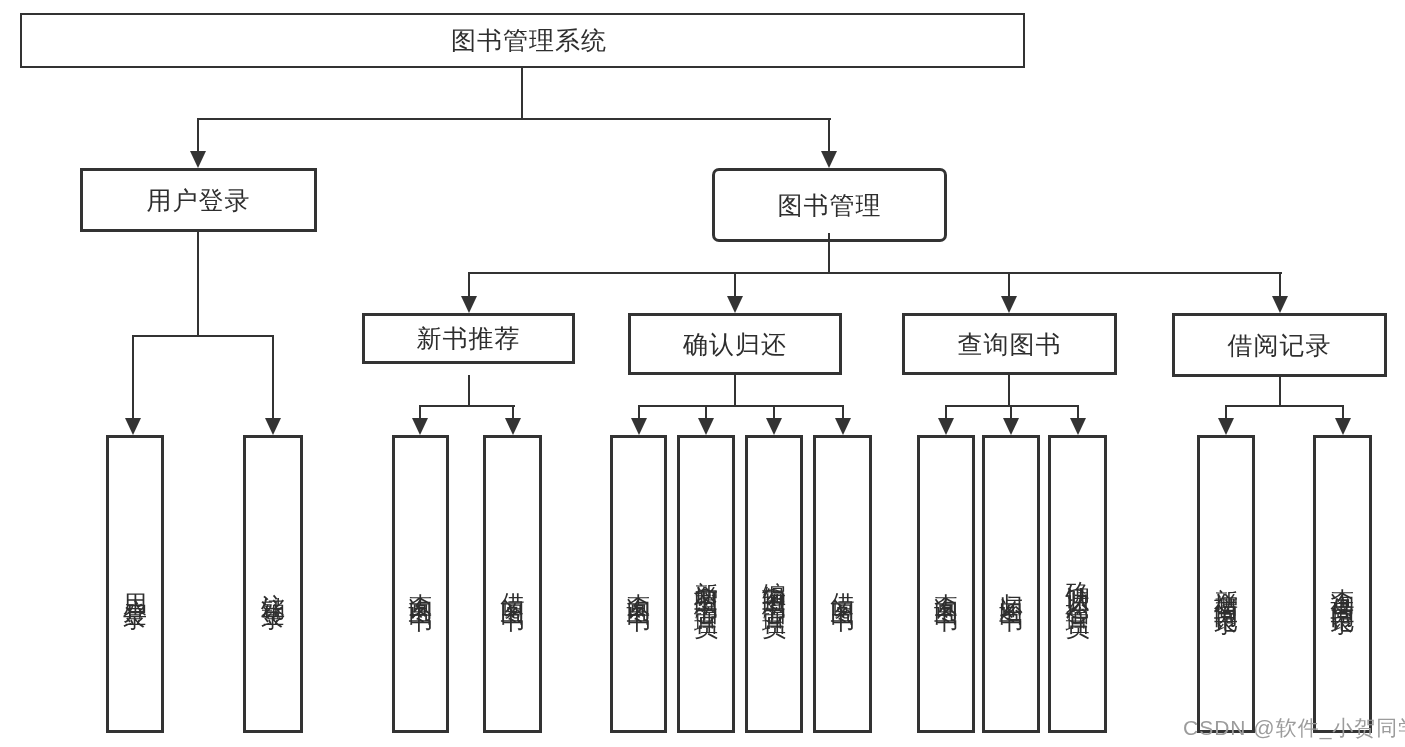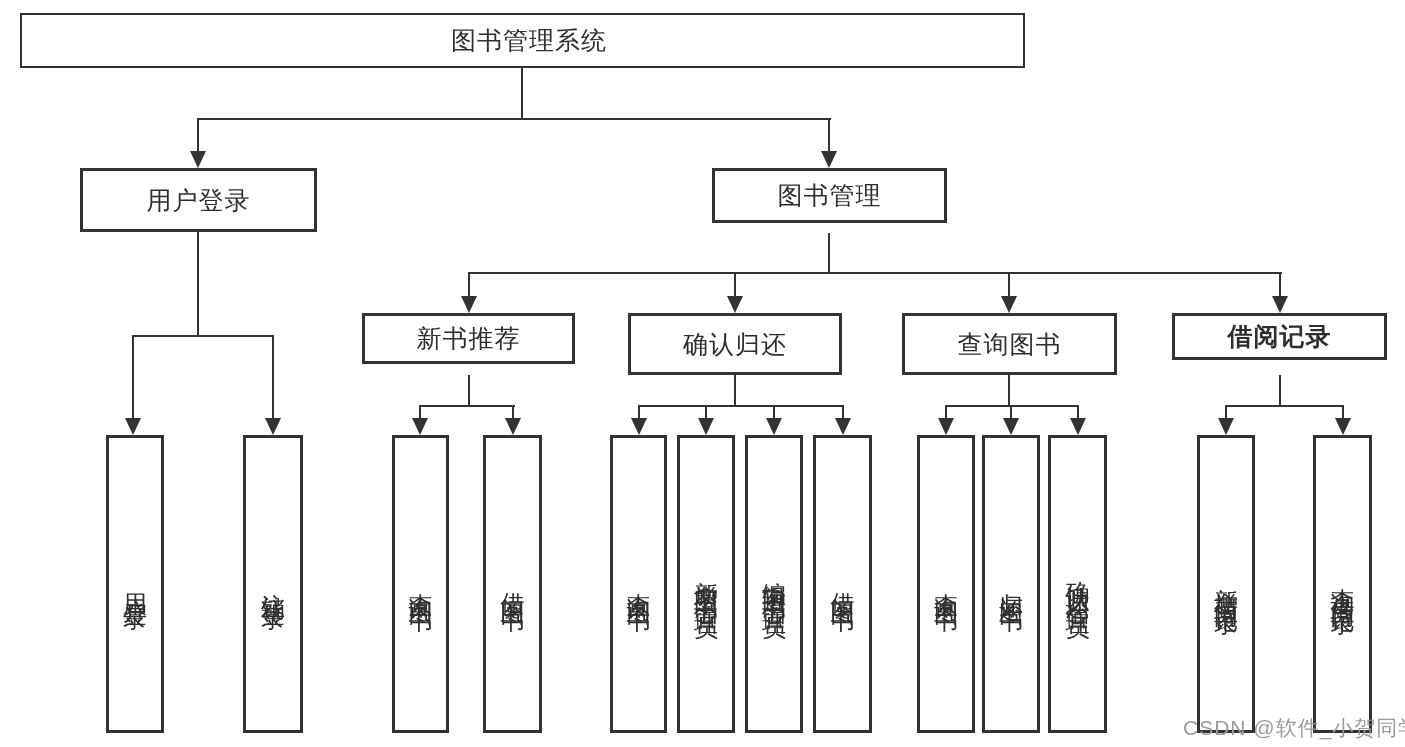--- a/index.html
+++ b/index.html
@@ -36,34 +36,34 @@
 
 <div class="canvas">
 
   <div class="box root" style="left:20px;top:13px;width:1005px;height:55px;">
     <span>图书管理系统</span>
   </div>
 
   <div class="box" style="left:80px;top:168px;width:237px;height:64px;">
     <span>用户登录</span>
   </div>
-  <div class="box" style="left:712px;top:168px;width:235px;height:55px;">
+  <div class="box" style="left:712px;top:168px;width:235px;height:74px;border-radius:7px;">
     <span>图书管理</span>
   </div>
 
   <div class="box" style="left:362px;top:313px;width:213px;height:51px;">
     <span>新书推荐</span>
   </div>
   <div class="box" style="left:628px;top:313px;width:214px;height:62px;">
     <span>确认归还</span>
   </div>
   <div class="box" style="left:902px;top:313px;width:215px;height:62px;">
     <span>查询图书</span>
   </div>
-  <div class="box" style="left:1172px;top:313px;width:215px;height:47px;font-weight:bold;">
+  <div class="box" style="left:1172px;top:313px;width:215px;height:64px;">
     <span>借阅记录</span>
   </div>
 
   <div class="box leaf" style="left:106px;top:435px;width:58px;height:298px;">
     <span class="vtxt">用户登录</span>
   </div>
   <div class="box leaf" style="left:243px;top:435px;width:60px;height:298px;">
     <span class="vtxt">注销登录</span>
   </div>
   <div class="box leaf" style="left:392px;top:435px;width:57px;height:298px;">

